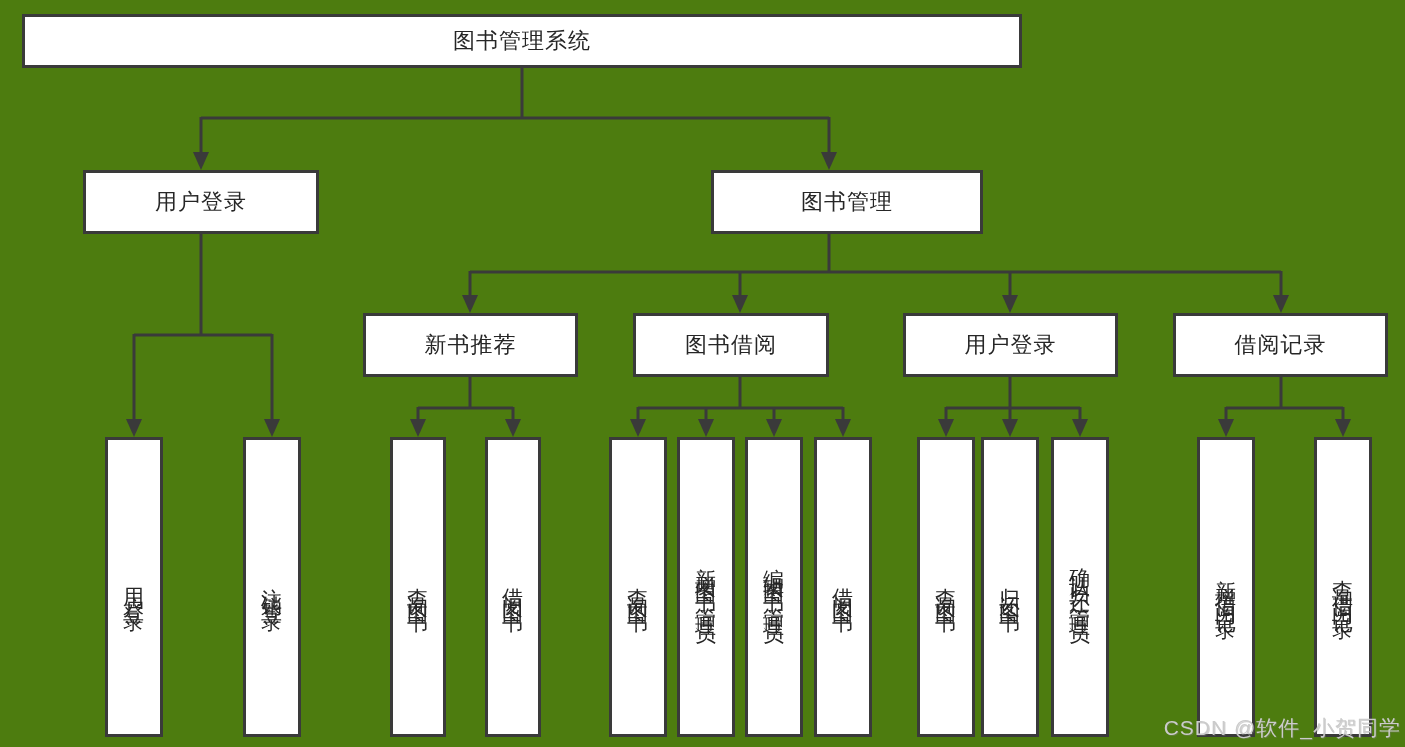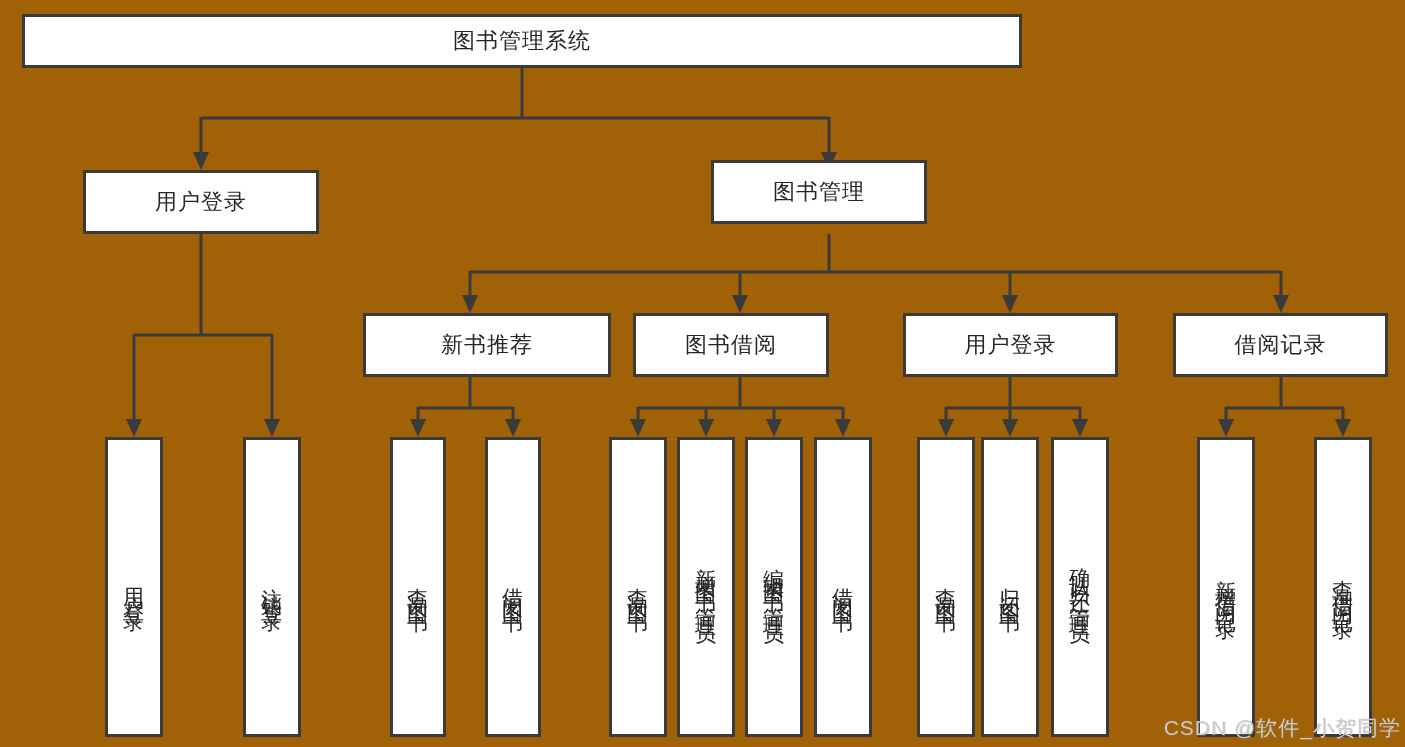--- a/index.html
+++ b/index.html
@@ -5,21 +5,21 @@
   html, body {
     margin: 0;
     padding: 0;
     background: #ffffff;
     font-family: "Liberation Sans", "DejaVu Sans", sans-serif;
   }
   .stage {
     position: relative;
     width: 1405px;
     height: 747px;
-    background: #a16207;
+    background: #4d7c0f;
     overflow: hidden;
   }
   .connectors {
     position: absolute;
     left: 0;
     top: 0;
     width: 1405px;
     height: 747px;
     pointer-events: none;
   }
@@ -109,25 +109,25 @@
     </g>
   </svg>
 
   <div class="node hbox" style="left:22px; top:14px; width:1000px; height:54px;">
     <span>图书管理系统</span>
   </div>
 
   <div class="node hbox" style="left:83px; top:170px; width:236px; height:64px;">
     <span>用户登录</span>
   </div>
-  <div class="node hbox" style="left:711px; top:160px; width:216px; height:64px;">
+  <div class="node hbox" style="left:711px; top:170px; width:272px; height:64px;">
     <span>图书管理</span>
   </div>
 
-  <div class="node hbox" style="left:363px; top:313px; width:248px; height:64px;">
+  <div class="node hbox" style="left:363px; top:313px; width:215px; height:64px;">
     <span>新书推荐</span>
   </div>
   <div class="node hbox" style="left:633px; top:313px; width:196px; height:64px;">
     <span>图书借阅</span>
   </div>
   <div class="node hbox" style="left:903px; top:313px; width:215px; height:64px;">
     <span>用户登录</span>
   </div>
   <div class="node hbox" style="left:1173px; top:313px; width:215px; height:64px;">
     <span>借阅记录</span>

